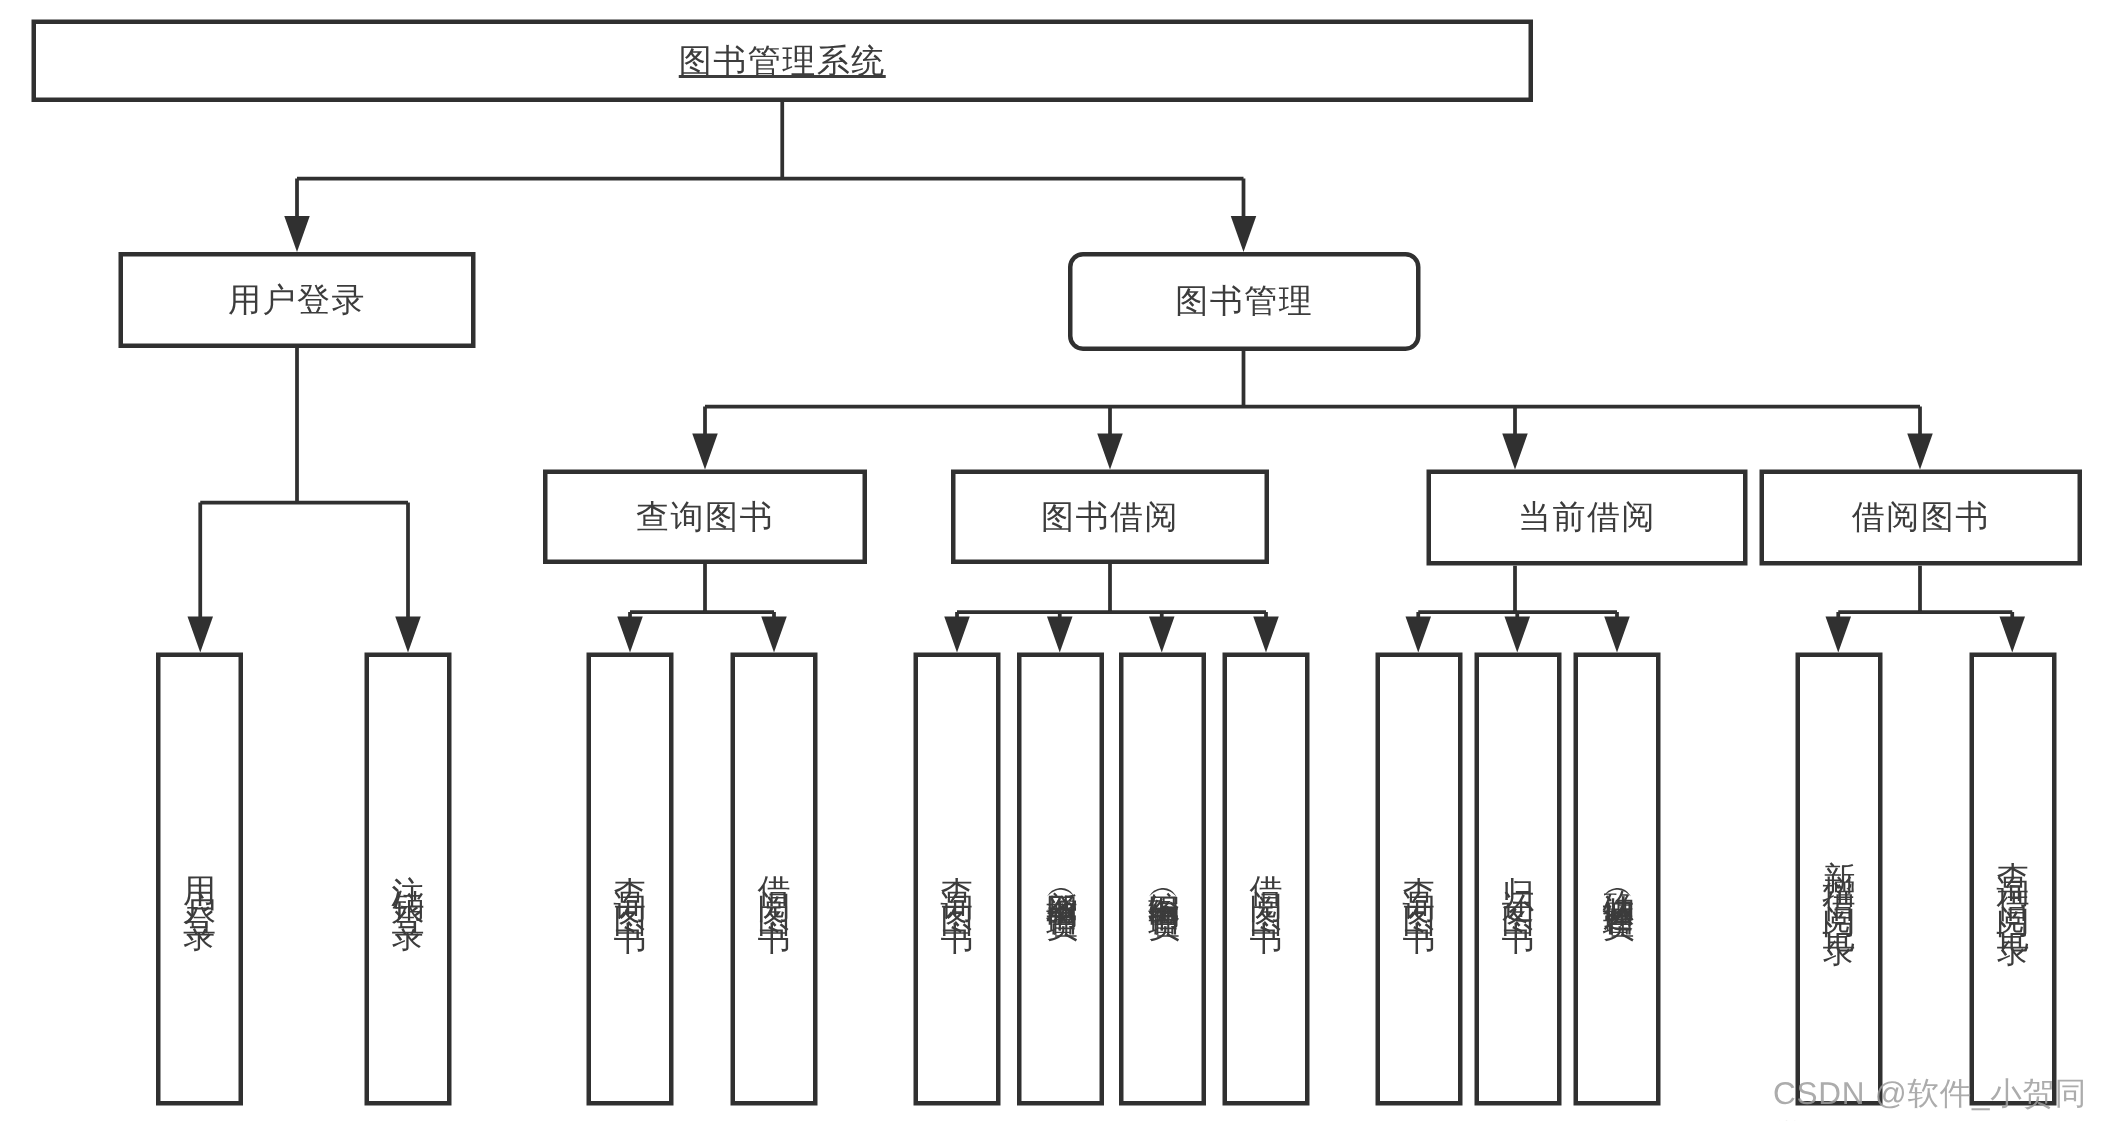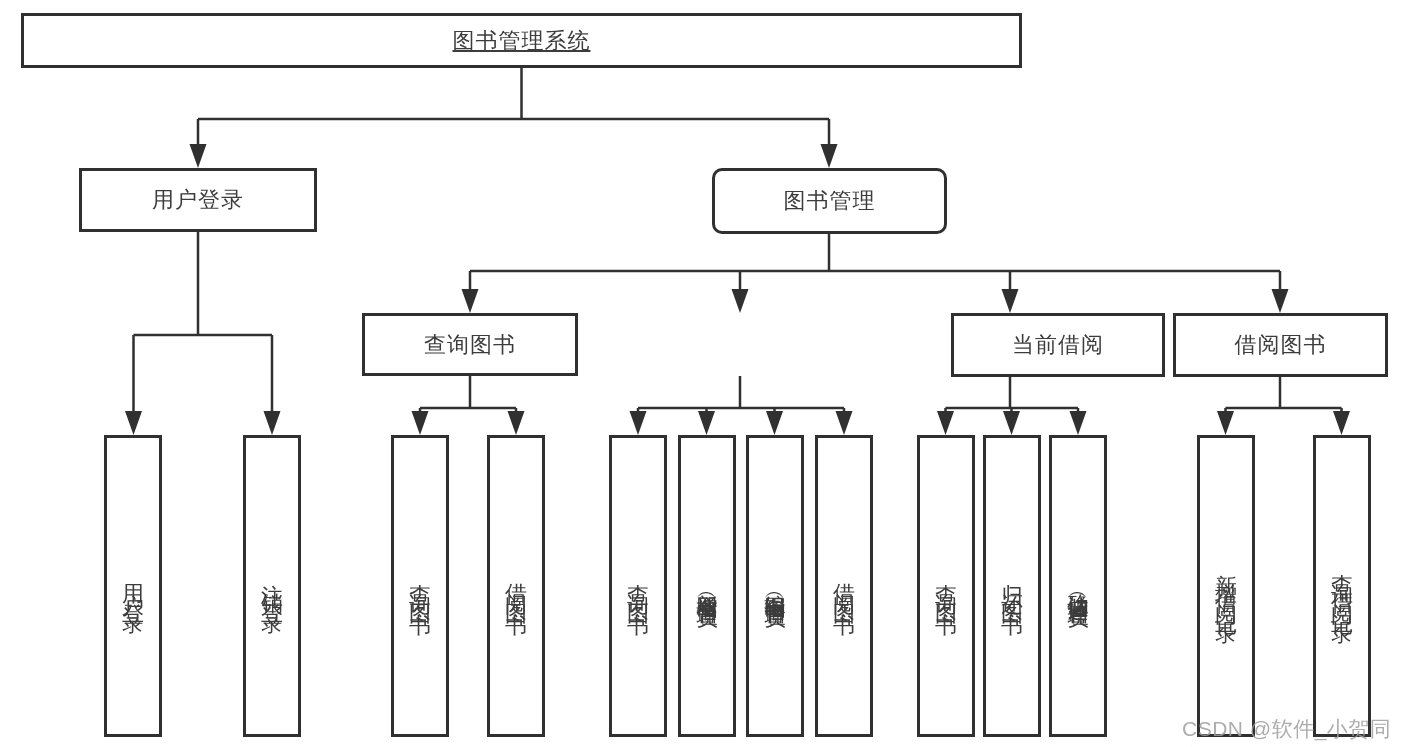--- a/index.html
+++ b/index.html
@@ -101,20 +101,21 @@
     <polygon points="1217,411 1234,411 1225.5,435"></polygon>
     <polygon points="1333,411 1350,411 1341.5,435"></polygon>
   </svg>
 
   <div class="box" style="left:21px; top:13px; width:1001px; height:55px;text-decoration:underline;">图书管理系统</div>
 
   <div class="box" style="left:79px; top:168px; width:238px; height:64px;">用户登录</div>
   <div class="box" style="left:712px; top:168px; width:235px; height:66px;border-radius:10px;">图书管理</div>
 
   <div class="box" style="left:362px; top:313px; width:216px; height:63px;">查询图书</div>
+  <div class="box" style="left:634px; top:313px; width:212px; height:63px;">图书借阅</div>
   <div class="box" style="left:903px; top:313px; width:214px; height:64px;margin-left:48px;">当前借阅</div>
   <div class="box" style="left:1173px; top:313px; width:215px; height:64px;">借阅图书</div>
 
   <div class="box leaf" style="left:104px;">用户登录</div>
   <div class="box leaf" style="left:243px;">注销登录</div>
 
   <div class="box leaf" style="left:391px;">查询图书</div>
   <div class="box leaf" style="left:487px;">借阅图书</div>
 
   <div class="box leaf" style="left:609px;">查询图书</div>

